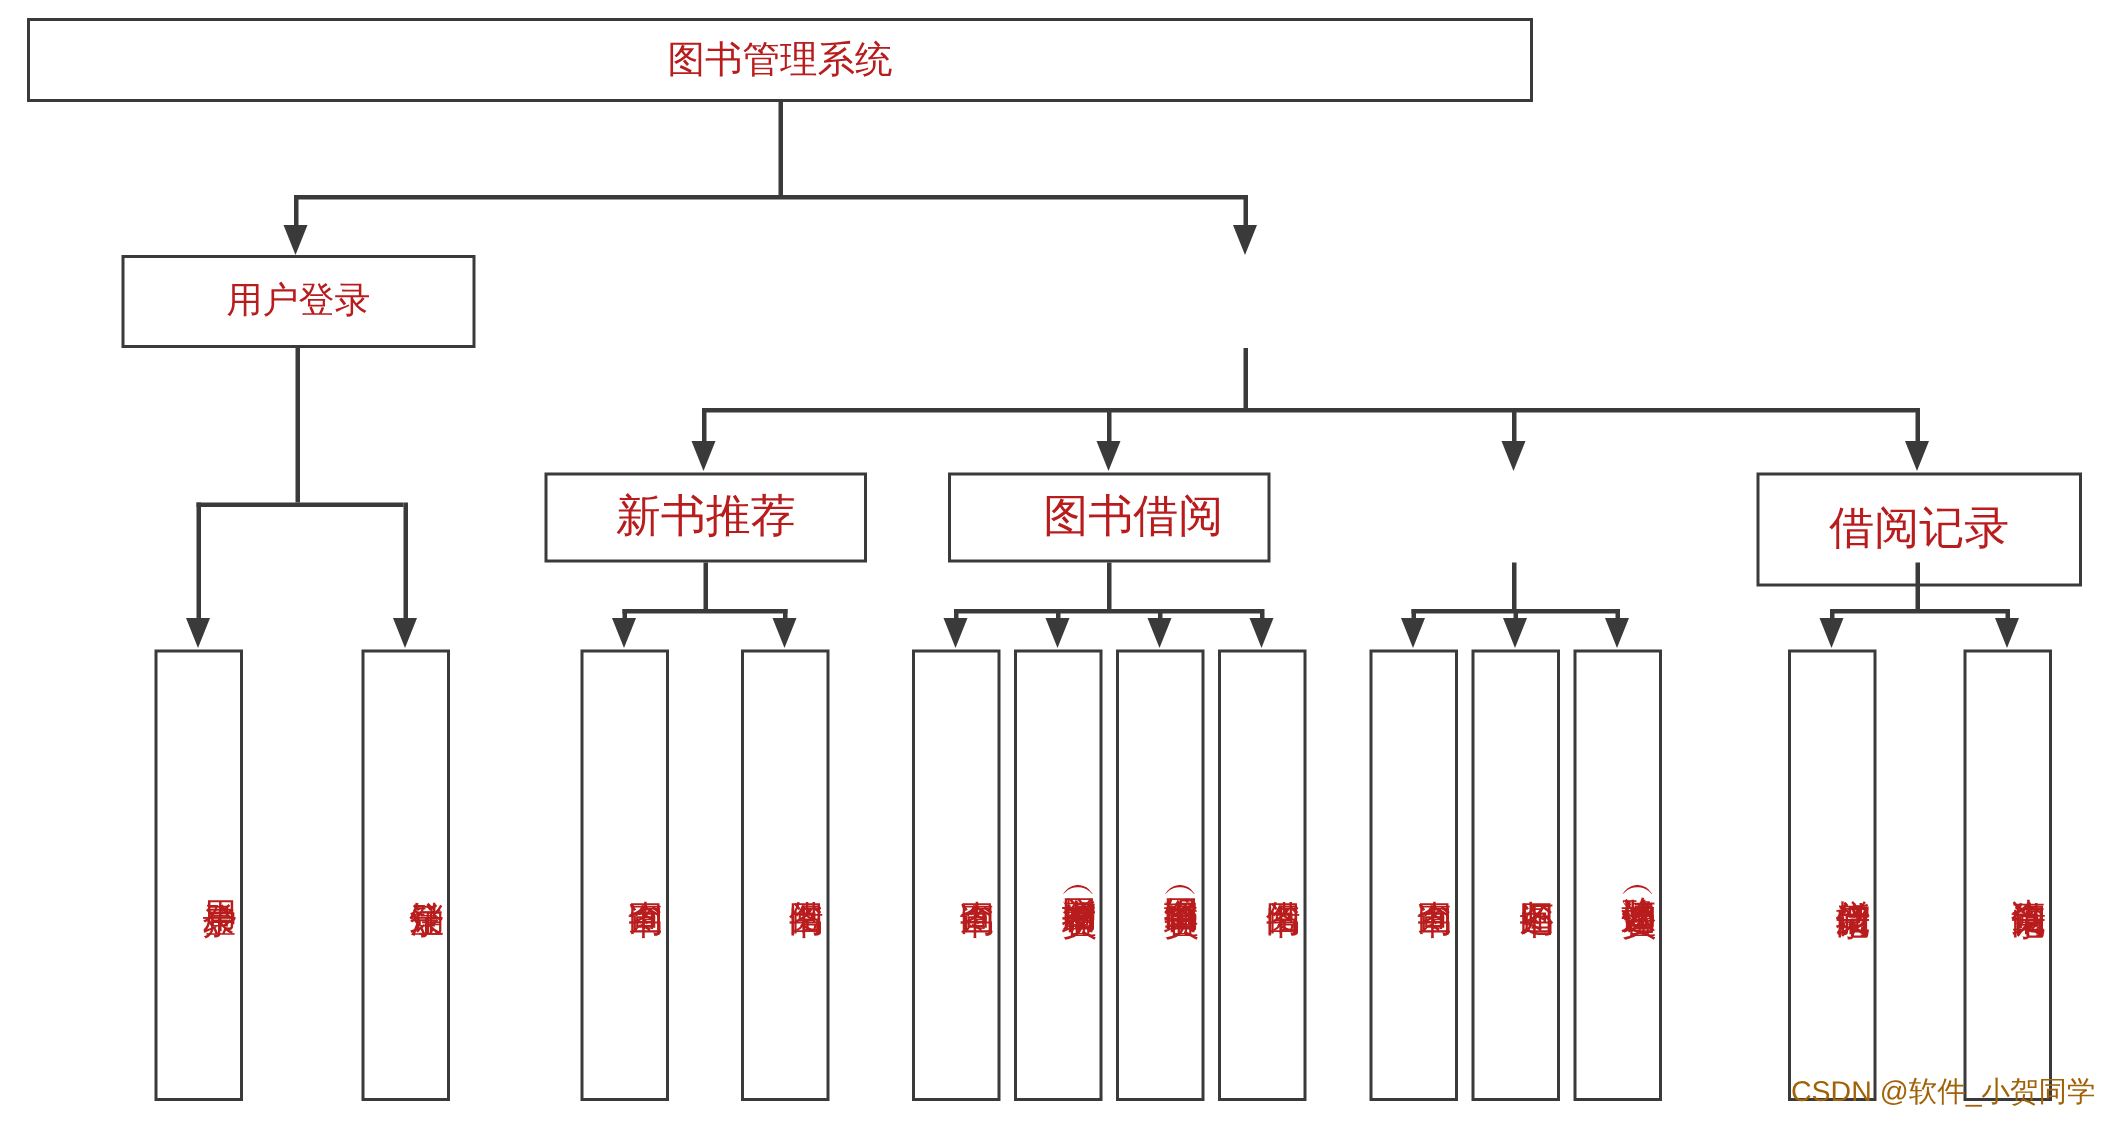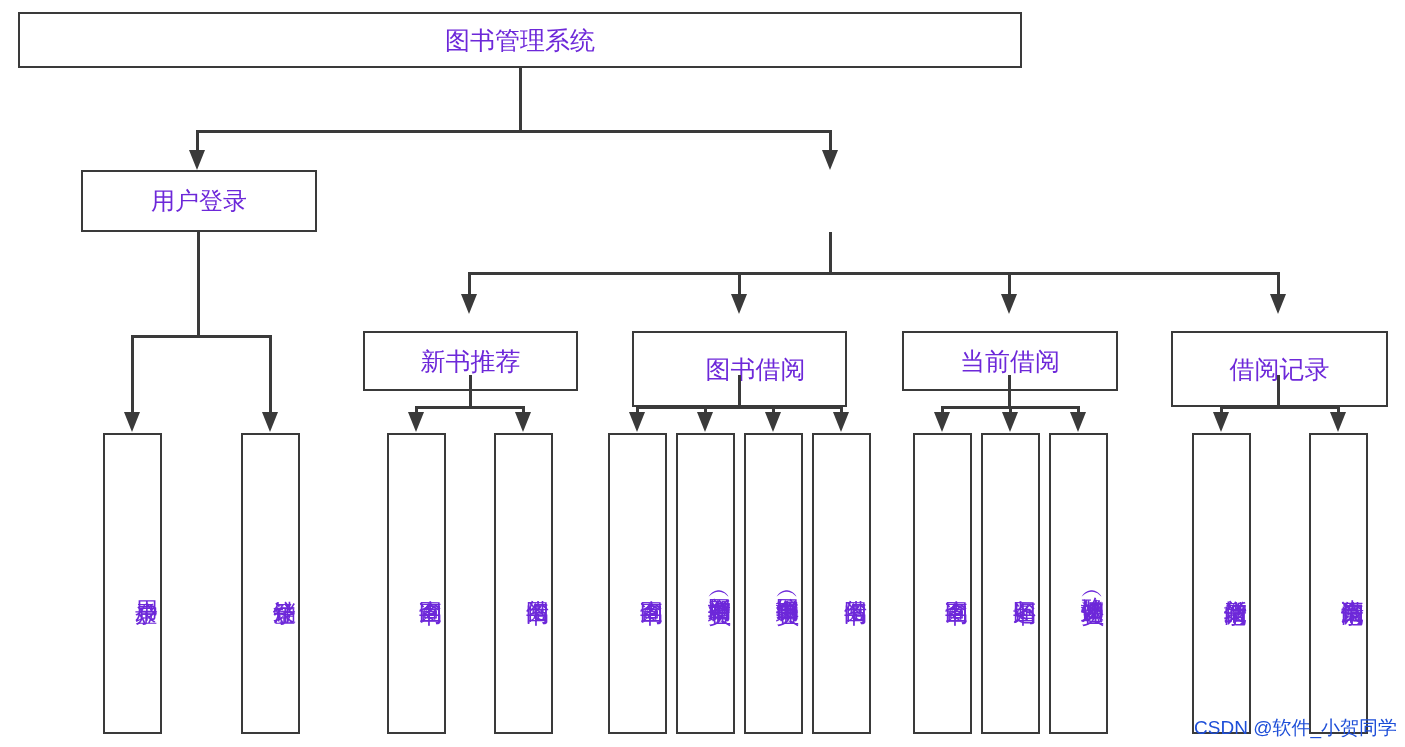--- a/index.html
+++ b/index.html
@@ -19,32 +19,31 @@
   }
   
   .node {
     position: absolute;
     box-sizing: border-box;
     border: 2.5px solid #3a3a3a;
     background: #ffffff;
     display: flex;
     align-items: center;
     justify-content: center;
-    color: #6d28d9;
+    color: #b91c1c;
     line-height: 1.15;
   }
   .node.root {
     font-size: 25px;
   }
   .node.level2 {
     font-size: 24px;
   }
   .node.level3 {
-    font-size: 25px;
-    margin-top: 16px;
+    font-size: 30px;
   }
   .node.leaf {
     font-size: 23px;
     writing-mode: vertical-rl;
     text-orientation: upright;
     padding-top: 6px;
     padding-bottom: 6px;
     letter-spacing: 1px;
     white-space: nowrap;
     align-items: flex-start;
@@ -67,21 +66,21 @@
     border-left: 8px solid transparent;
     border-right: 8px solid transparent;
     border-top: 20px solid #3a3a3a;
   }
   
   #watermark {
     position: absolute;
     right: 8px;
     bottom: 6px;
     font-size: 19px;
-    color: #1d4ed8;
+    color: #a16207;
     white-space: nowrap;
     pointer-events: none;
   }
 </style>
 </head>
 <body>
 
 <div id="canvas">
 
   <div class="node root" style="left:18px; top:12px; width:1004px; height:56px;">
@@ -115,25 +114,22 @@
   <div class="edge v" style="left:738px; top:272px; height:25px;"></div>
   <div class="arrow" style="left:731px; top:294px;"></div>
   <div class="edge v" style="left:1008px; top:272px; height:25px;"></div>
   <div class="arrow" style="left:1001px; top:294px;"></div>
   <div class="edge v" style="left:1277px; top:272px; height:25px;"></div>
   <div class="arrow" style="left:1270px; top:294px;"></div>
 
   <div class="node level3" style="left:363px; top:315px; width:215px; height:60px;">
     <span class="label">新书推荐</span>
   </div>
-  <div class="node level3" style="left:632px; top:315px; width:215px; height:76px;padding-left:32px;">
+  <div class="node level3" style="left:632px; top:315px; width:215px; height:60px;padding-left:32px;">
     <span class="label">图书借阅</span>
-  </div>
-  <div class="node level3" style="left:902px; top:315px; width:216px; height:60px;">
-    <span class="label">当前借阅</span>
   </div>
   <div class="node level3" style="left:1171px; top:315px; width:217px; height:76px;">
     <span class="label">借阅记录</span>
   </div>
 
   <div class="edge v" style="left:469px; top:375px; height:33px;"></div>
   <div class="edge h" style="left:415px; top:406px; width:110px;"></div>
   <div class="edge v" style="left:415px; top:406px; height:12px;"></div>
   <div class="arrow" style="left:408px; top:412px;"></div>
   <div class="edge v" style="left:522px; top:406px; height:12px;"></div>

